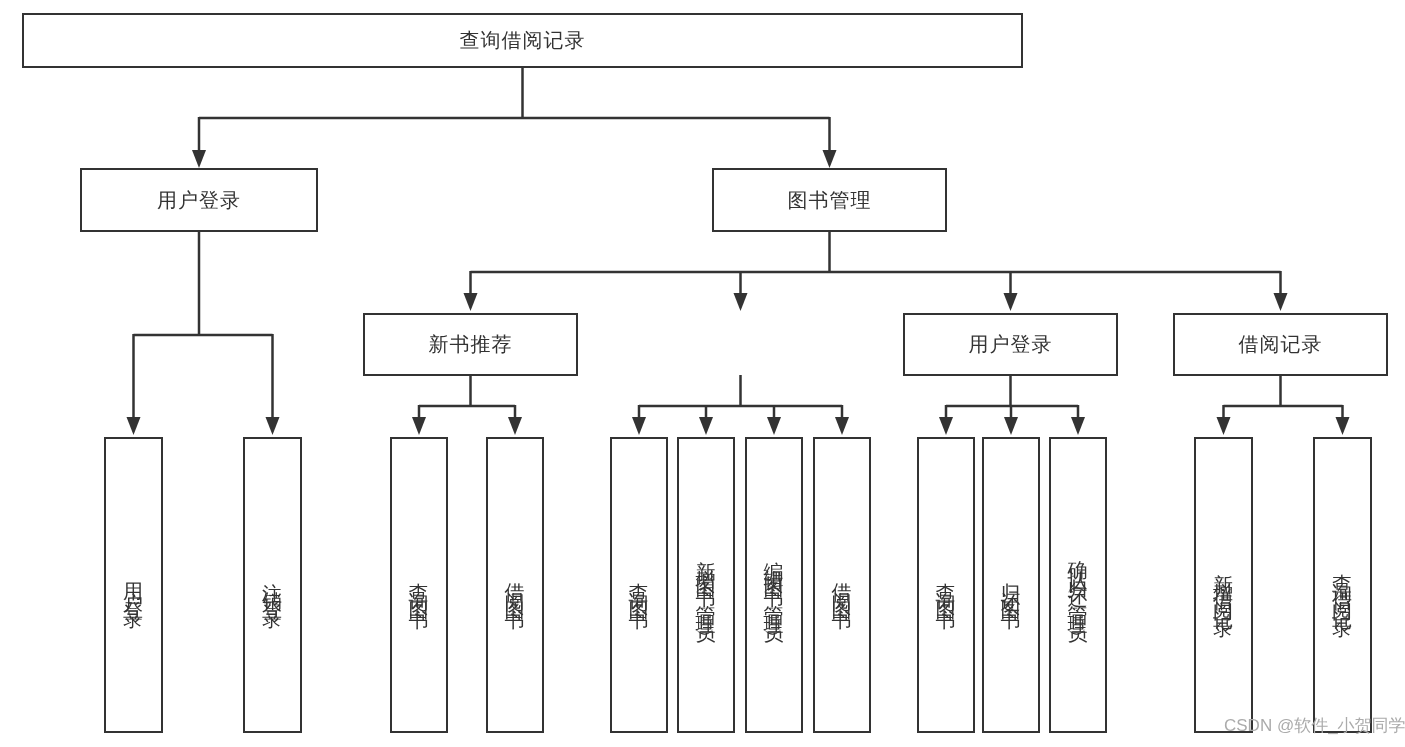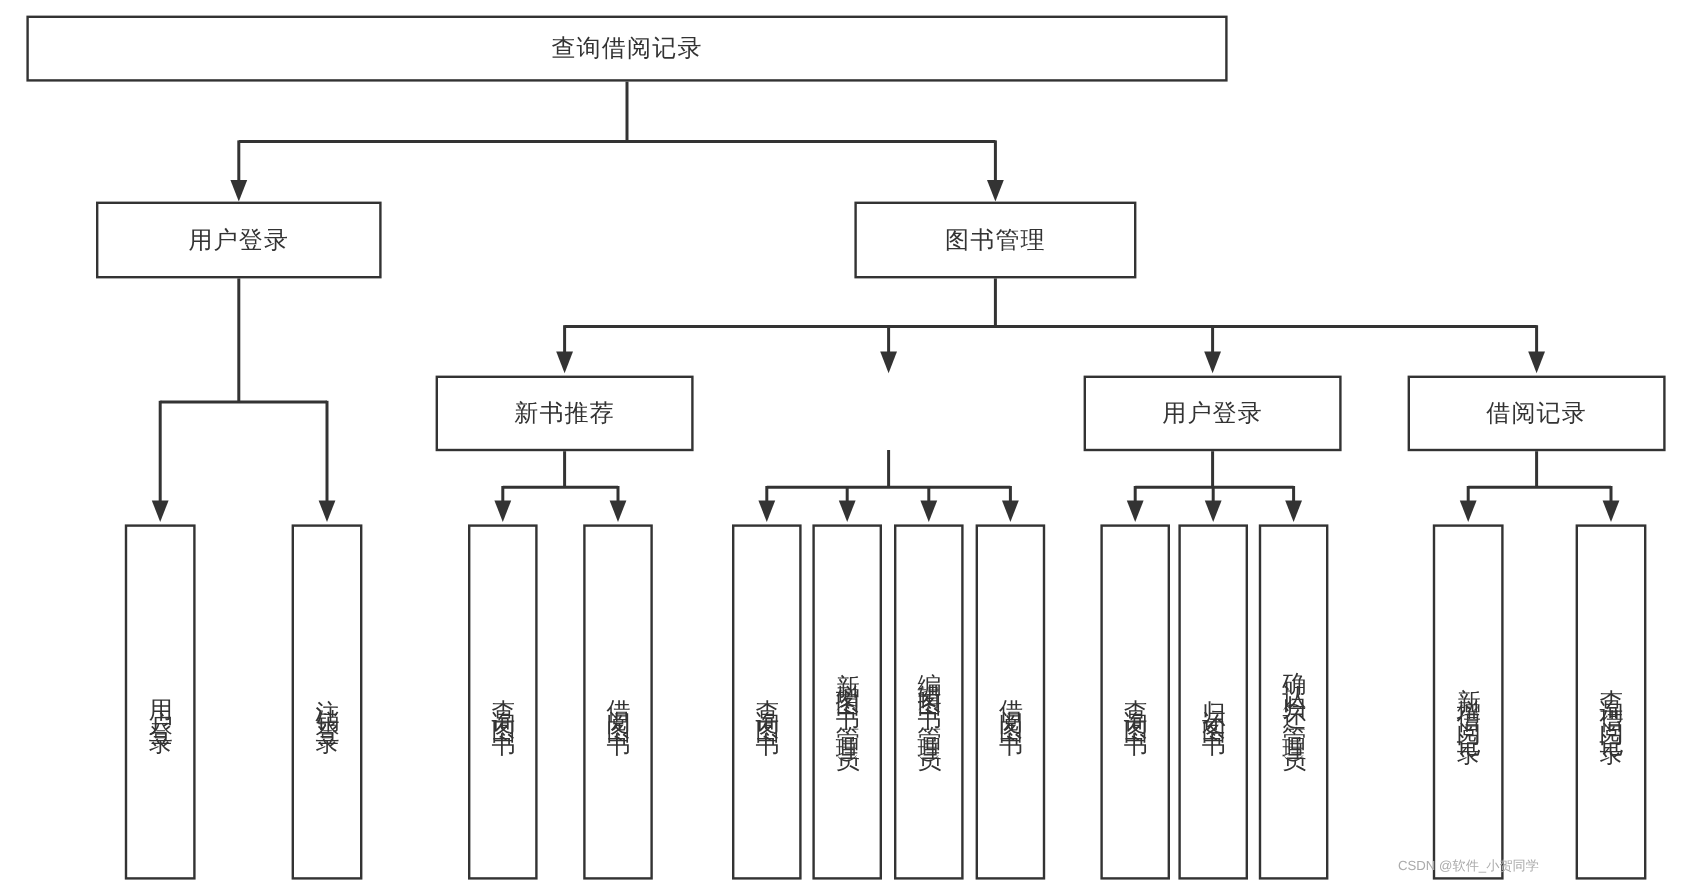--- a/index.html
+++ b/index.html
@@ -48,23 +48,23 @@
     writing-mode: vertical-rl;
     text-orientation: mixed;
     font-size: 20px;
     line-height: 1;
     letter-spacing: 9px;
     color: #333333;
     white-space: nowrap;
   }
   .watermark {
     position: absolute;
-    left: 1165px;
+    left: 1224px;
     top: 714px;
-    font-size: 11px;
+    font-size: 17px;
     color: #ababab;
     z-index: 3;
     white-space: nowrap;
   }
 </style>
 </head>
 <body>
 
 <div class="canvas">
 

